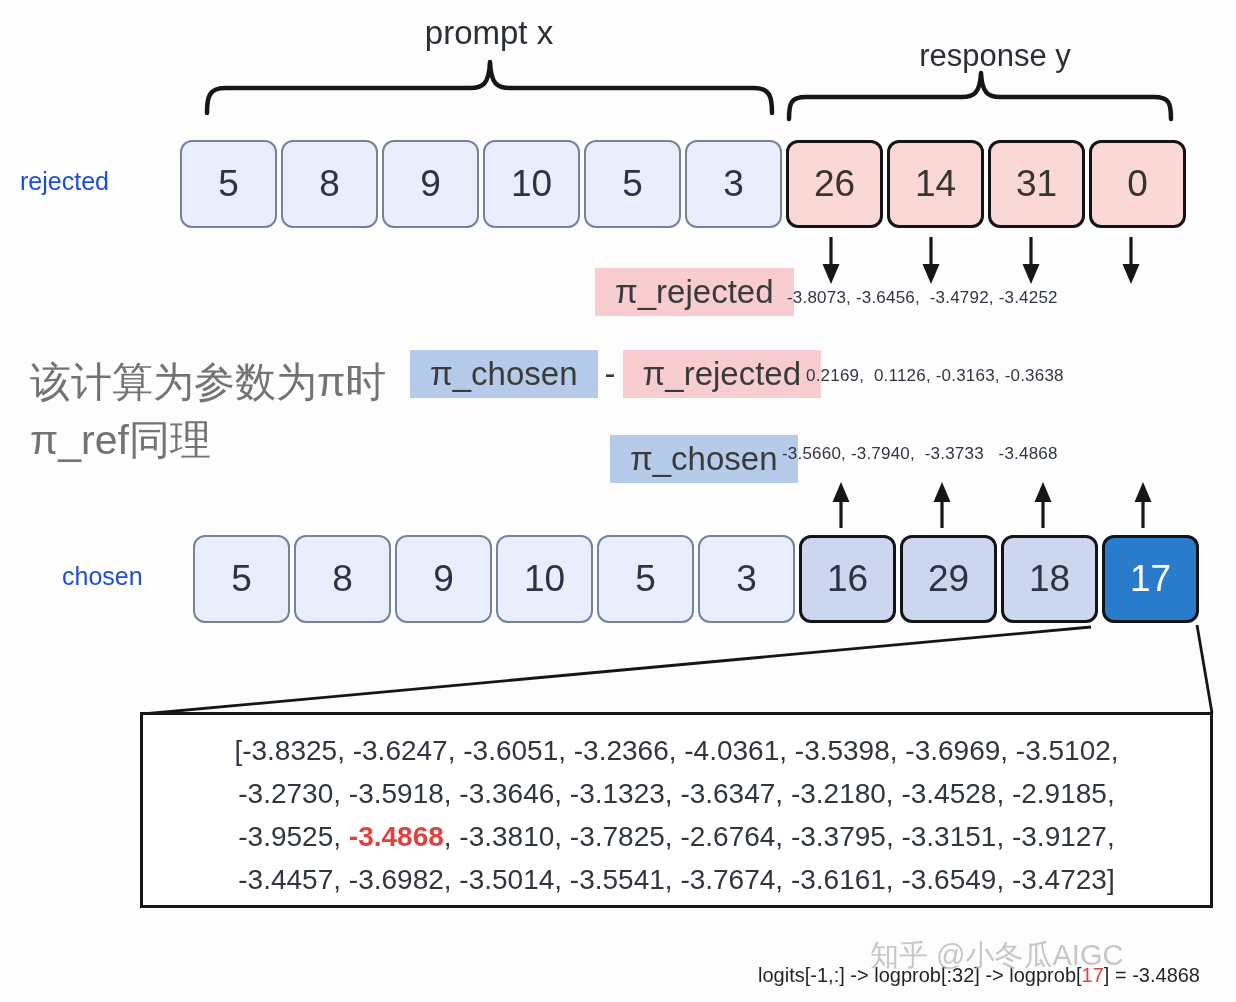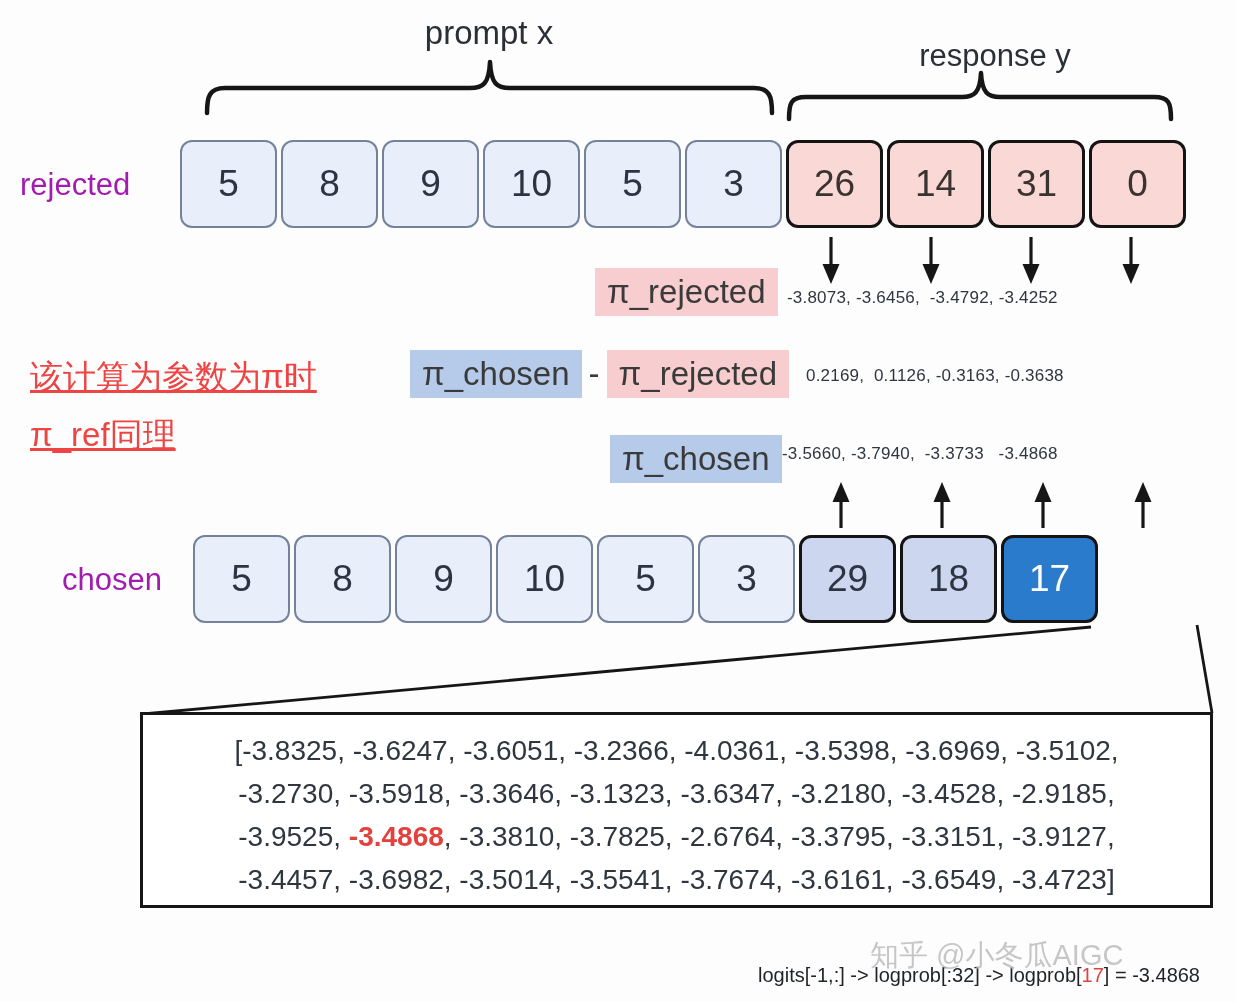--- a/index.html
+++ b/index.html
@@ -5,40 +5,40 @@
   html,body{margin:0;padding:0;background:#ffffff;}
   .canvas{
     position:relative;width:1236px;height:1002px;background:#fdfdfd;
     font-family:"Liberation Sans","DejaVu Sans",sans-serif;color:#262626;
     overflow:hidden;
   }
   .abs{position:absolute;}
   svg.overlay{position:absolute;left:0;top:0;width:1236px;height:1002px;pointer-events:none;}
 
   .big-label{font-size:33px;color:#2b2f38;text-align:center;width:220px;}
-  .row-label{font-size:31px;color:#a21caf;}
+  .row-label{font-size:25px;color:#1d4ed8;}
 
   .token-row{position:absolute;display:flex;gap:4px;}
   .tok{
     width:97px;height:88px;border-radius:12px;display:flex;align-items:center;justify-content:center;
     font-size:37px;color:#2c3342;box-sizing:border-box;
   }
   .tok-blue{background:#e9effa;border:2.5px solid #74829b;}
   .tok-pink{background:#f9d8d5;border:3px solid #141414;color:#3a3430;}
   .tok-lav{background:#ccd6ee;border:3px solid #141414;}
   .tok-active{background:#2b7bcd;border:3px solid #141414;color:#ffffff;}
 
-  .hl{display:inline-block;font-size:33px;color:#3a3a3a;padding:5px 12px;line-height:1.15;}
+  .hl{display:inline-block;font-size:33px;color:#3a3a3a;padding:5px 20px;line-height:1.15;}
   .hl-pink{background:#f8cdcf;}
   .hl-blue{background:#b6cbe9;}
   .minus{font-size:33px;color:#3a3a3a;padding:5px 2px;}
 
   .vals{font-size:17px;color:#30363f;white-space:pre;letter-spacing:0.2px;}
 
-  .annot{font-size:33px;color:#ef4444;text-decoration:underline;}
+  .annot{font-size:41px;color:#737373;}
 
   .logits-box{
     left:140px;top:712px;width:1073px;height:196px;background:#ffffff;border:3px solid #161616;
     box-sizing:border-box;text-align:center;padding-top:14px;z-index:3;
   }
   .logits-line{font-size:28px;line-height:43px;color:#30363f;white-space:pre;}
   .red-bold{color:#e2423d;font-weight:bold;text-align:right;}
 
   .formula{left:300px;top:964px;width:900px;text-align:right;font-size:20px;color:#1f2227;white-space:pre;z-index:4;}
   .formula .red{color:#e2423d;}
@@ -120,20 +120,21 @@
   <div class="abs vals" style="left:782px;top:444px;">-3.5660, -3.7940,  -3.3733   -3.4868</div>
 
   <div class="abs row-label" style="left:62px;top:562px;">chosen</div>
   <div class="token-row" style="left:193px;top:535px;">
     <div class="tok tok-blue">5</div>
     <div class="tok tok-blue">8</div>
     <div class="tok tok-blue">9</div>
     <div class="tok tok-blue">10</div>
     <div class="tok tok-blue">5</div>
     <div class="tok tok-blue">3</div>
+    <div class="tok tok-lav">16</div>
     <div class="tok tok-lav">29</div>
     <div class="tok tok-lav">18</div>
     <div class="tok tok-active">17</div>
   </div>
 
   <div class="abs logits-box">
     <div class="logits-line">[-3.8325, -3.6247, -3.6051, -3.2366, -4.0361, -3.5398, -3.6969, -3.5102,</div>
     <div class="logits-line">-3.2730, -3.5918, -3.3646, -3.1323, -3.6347, -3.2180, -3.4528, -2.9185,</div>
     <div class="logits-line"><span>-3.9525, </span><span class="red-bold">-3.4868</span><span>, -3.3810, -3.7825, -2.6764, -3.3795, -3.3151, -3.9127,</span></div>
     <div class="logits-line">-3.4457, -3.6982, -3.5014, -3.5541, -3.7674, -3.6161, -3.6549, -3.4723]</div>

